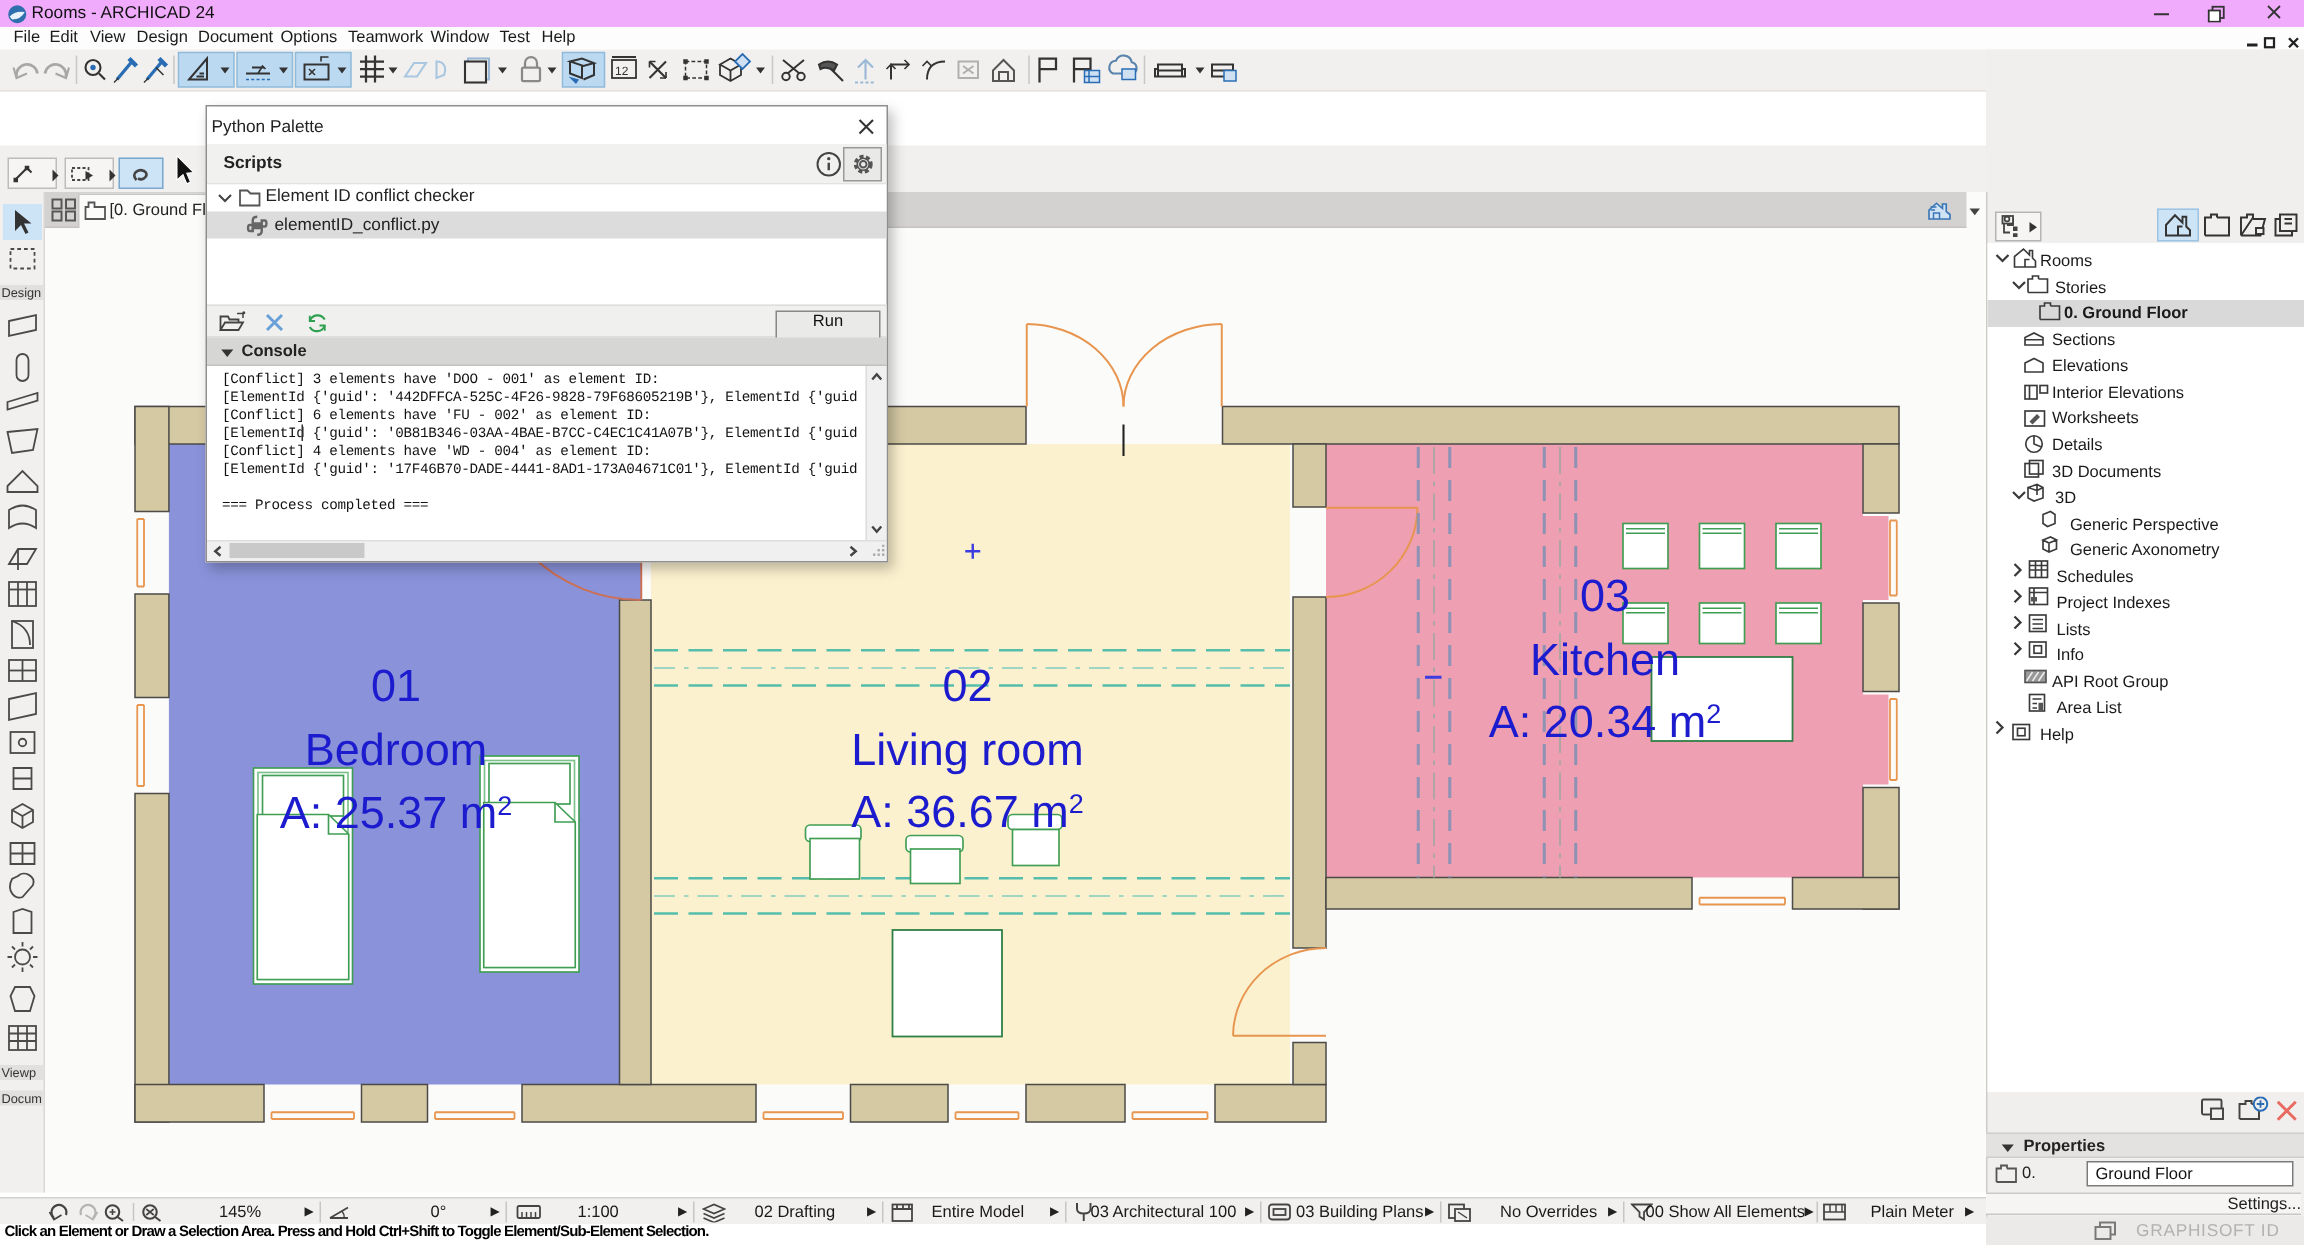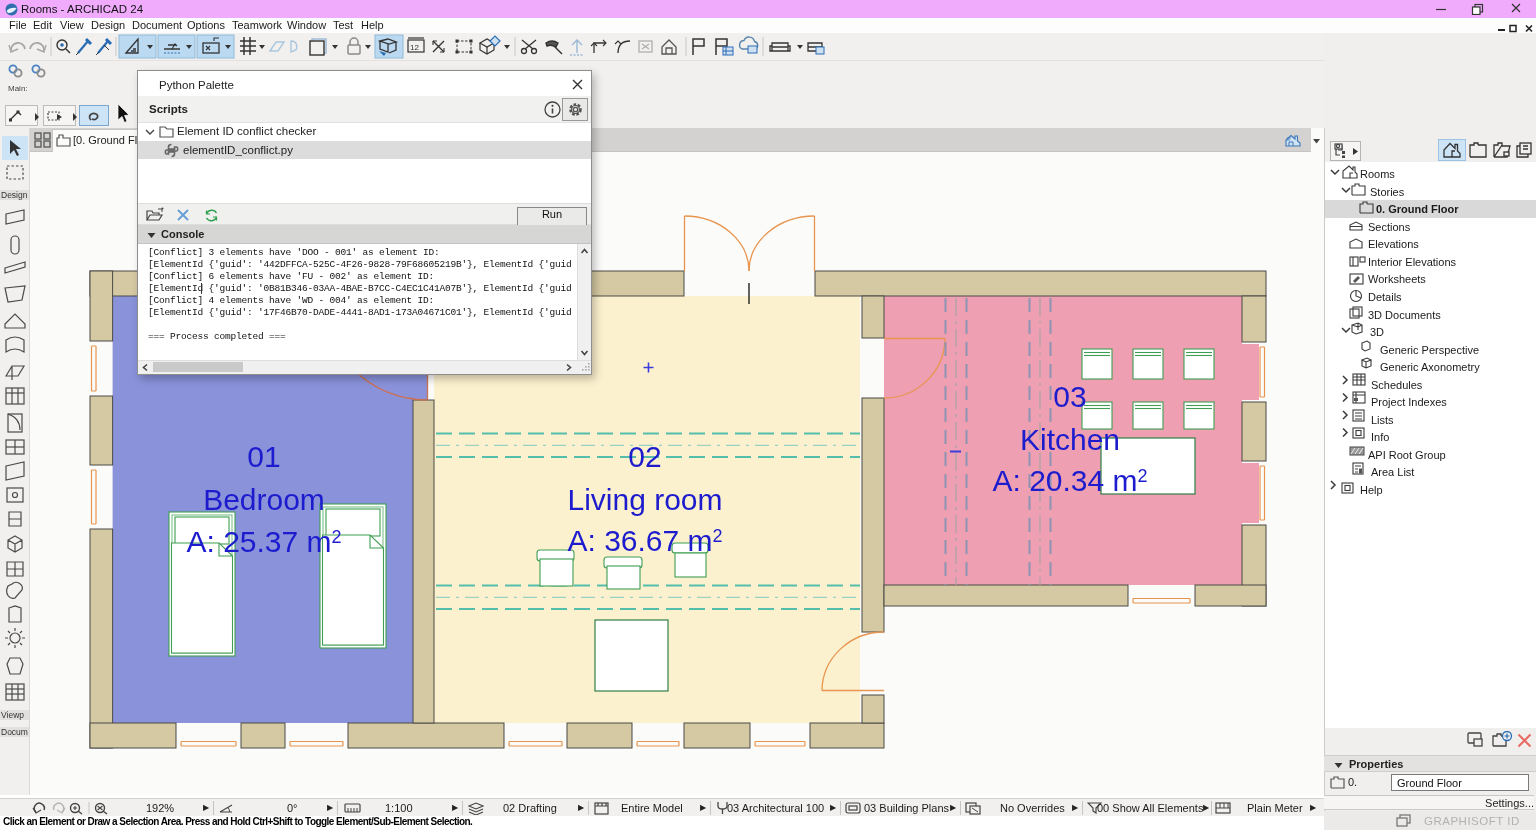--- a/index.html
+++ b/index.html
@@ -26,21 +26,21 @@
   #rightpanel { left:1324px; top:33px; width:212px; height:797px; background:#f0efed; }
   .treetext { position:absolute; font-size:11px; color:#1a1a1a; white-space:nowrap; }
   
   #quickbar { left:0; top:798px; width:1324px; height:18px; background:#f1f0ee; border-top:1px solid #d2d1cf; }
   .qtext { position:absolute; top:3px; font-size:11px; color:#1a1a1a; white-space:nowrap; }
   .qarr { position:absolute; top:4px; font-size:8px; color:#222; }
   .qsep { position:absolute; top:2px; width:1px; height:14px; background:#c6c5c3; }
   #statusline { left:0; top:816px; width:1324px; height:14px; background:#fff; font-size:10px; font-weight:bold; letter-spacing:-0.55px; color:#000; }
   
   #palette { left:137px; top:70px; width:455px; height:305px; background:#fff; border:1px solid #8e8e8e; box-shadow:3px 4px 8px rgba(0,0,0,.25); }
-  #palette .ptitle { position:absolute; left:21px; top:8px; font-size:11.5px; color:#222; }
+  #palette .ptitle { position:absolute; left:3px; top:8px; font-size:11.5px; color:#222; }
   #pscripts { position:absolute; left:0; top:25px; width:453px; height:27px; background:#f1f1f0; border-bottom:1px solid #e2e2e2; }
   #ptree1 { position:absolute; left:0; top:52px; width:453px; height:18px; background:#fff; }
   #ptree2 { position:absolute; left:0; top:70px; width:453px; height:18px; background:#dcdcdc; }
   #ptoolbar { position:absolute; left:0; top:132px; width:453px; height:22px; background:#f0f0ef; border-top:1px solid #ddd; border-bottom:1px solid #ddd; }
   #pconsolehdr { position:absolute; left:0; top:154px; width:453px; height:19px; background:#d6d6d5; border-bottom:1px solid #c2c2c2; }
   #pconsole { position:absolute; left:0; top:173px; width:396px; height:130px; background:#fff; font-family:"Liberation Mono", monospace; font-size:9.5px; color:#111; }
   .conline { position:absolute; left:10px; white-space:nowrap; letter-spacing:-0.2px; }
 </style>
 </head>
 <body>
@@ -224,29 +224,20 @@
         <path d="M772 18 L772 10 L788 10 L788 18 M772 18 L770 18 L770 13 L772 13 M788 18 L790 18 L790 13 L788 13 M772 18 L788 18 M772 14 L788 14"></path>
       </g>
       <path d="M797 12 l6 0 l-3 4 z" fill="#333"></path>
       <g stroke="#333" stroke-width="1.3" fill="none">
           <path d="M808 18 L808 10 L822 10 L822 18 Z M808 14 L822 14"></path>
         </g>
       <rect x="816" y="14" width="8" height="7" fill="#cfe0f2" stroke="#2a6db5" stroke-width="1"></rect>
     </svg>
   </div>
 
-  <div id="toolbar2" class="abs">
-    <svg class="abs" style="left:8px;top:3px" width="40" height="15" viewBox="0 0 40 15">
-      <circle cx="5" cy="5" r="3.6" fill="none" stroke="#4a82c3" stroke-width="1.8"></circle>
-      <circle cx="10" cy="9" r="3.6" fill="none" stroke="#8a8a8a" stroke-width="1.8"></circle>
-      <circle cx="28" cy="5" r="3.6" fill="none" stroke="#4a82c3" stroke-width="1.8"></circle>
-      <circle cx="33" cy="9" r="3.6" fill="none" stroke="#8a8a8a" stroke-width="1.8"></circle>
-    </svg>
-    <span class="abs" style="left:8px;top:23px;font-size:8px;color:#444">Main:</span>
-  </div>
 
   <div id="toolbar3" class="abs">
     <div class="abs" style="left:5px;top:8px;width:33px;height:21px;border:1px solid #bdbcba;background:#f6f5f4"></div>
     <div class="abs" style="left:43px;top:8px;width:33px;height:21px;border:1px solid #bdbcba;background:#f6f5f4"></div>
     <div class="abs tbtn" style="left:79px;top:8px;width:30px;height:21px"></div>
     <svg class="abs" style="left:8px;top:11px" width="100" height="16" viewBox="0 0 100 16">
       <path d="M2 12 L10 4 L13 7" fill="none" stroke="#333" stroke-width="1.3"></path>
       <rect x="1" y="10.5" width="3" height="3" fill="#333"></rect>
         <rect x="8.5" y="2.5" width="3" height="3" fill="#333"></rect>
       <path d="M27 5 l4 4 l-4 4z" fill="#333"></path>
@@ -626,21 +617,21 @@
       <path d="M34 11 A5 5 0 1 0 26 9" stroke="#b5b4b2" stroke-width="1.5"></path>
         <path d="M37 7 L34 12 L29 9" stroke="#b5b4b2" stroke-width="1.2"></path>
       <circle cx="47" cy="7" r="4.5" stroke="#444" stroke-width="1.4"></circle>
         <path d="M50 10 L54 13" stroke="#444" stroke-width="1.4"></path>
         <path d="M45 7 l4 0 M47 5 l0 4" stroke="#444" stroke-width="1.1"></path>
       <line x1="61" y1="1" x2="61" y2="13" stroke="#c6c5c3"></line>
       <circle cx="72" cy="7" r="4.5" stroke="#444" stroke-width="1.4"></circle>
         <path d="M75 10 L79 13" stroke="#444" stroke-width="1.4"></path>
         <path d="M69.5 5 l5 4 M74.5 5 l-5 4" stroke="#444" stroke-width="1.1"></path>
     </svg>
-    <span class="qtext" style="left:146px">192%</span>
+    <span class="qtext" style="left:146px">145%</span>
       <span class="qarr" style="left:203px">▶</span>
       <div class="qsep" style="left:213px"></div>
     <svg class="abs" style="left:219px;top:3px" width="15" height="12" viewBox="0 0 15 12" fill="none" stroke="#444" stroke-width="1.2">
         <path d="M1 10 L13 3 M1 10 L13 10"></path>
         <path d="M9 5.5 A6 6 0 0 1 10.5 10" stroke-width="1"></path>
       </svg>
     <span class="qtext" style="left:287px">0°</span>
       <span class="qarr" style="left:327px">▶</span>
       <div class="qsep" style="left:337px"></div>
     <svg class="abs" style="left:344px;top:4px" width="17" height="10" viewBox="0 0 17 10" fill="none" stroke="#444" stroke-width="1.2">

